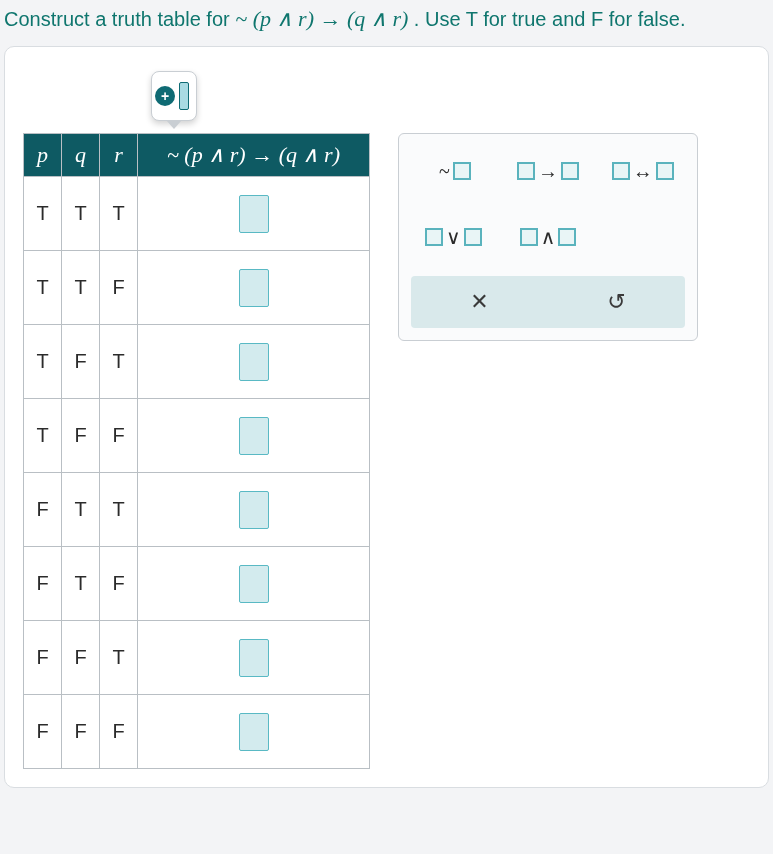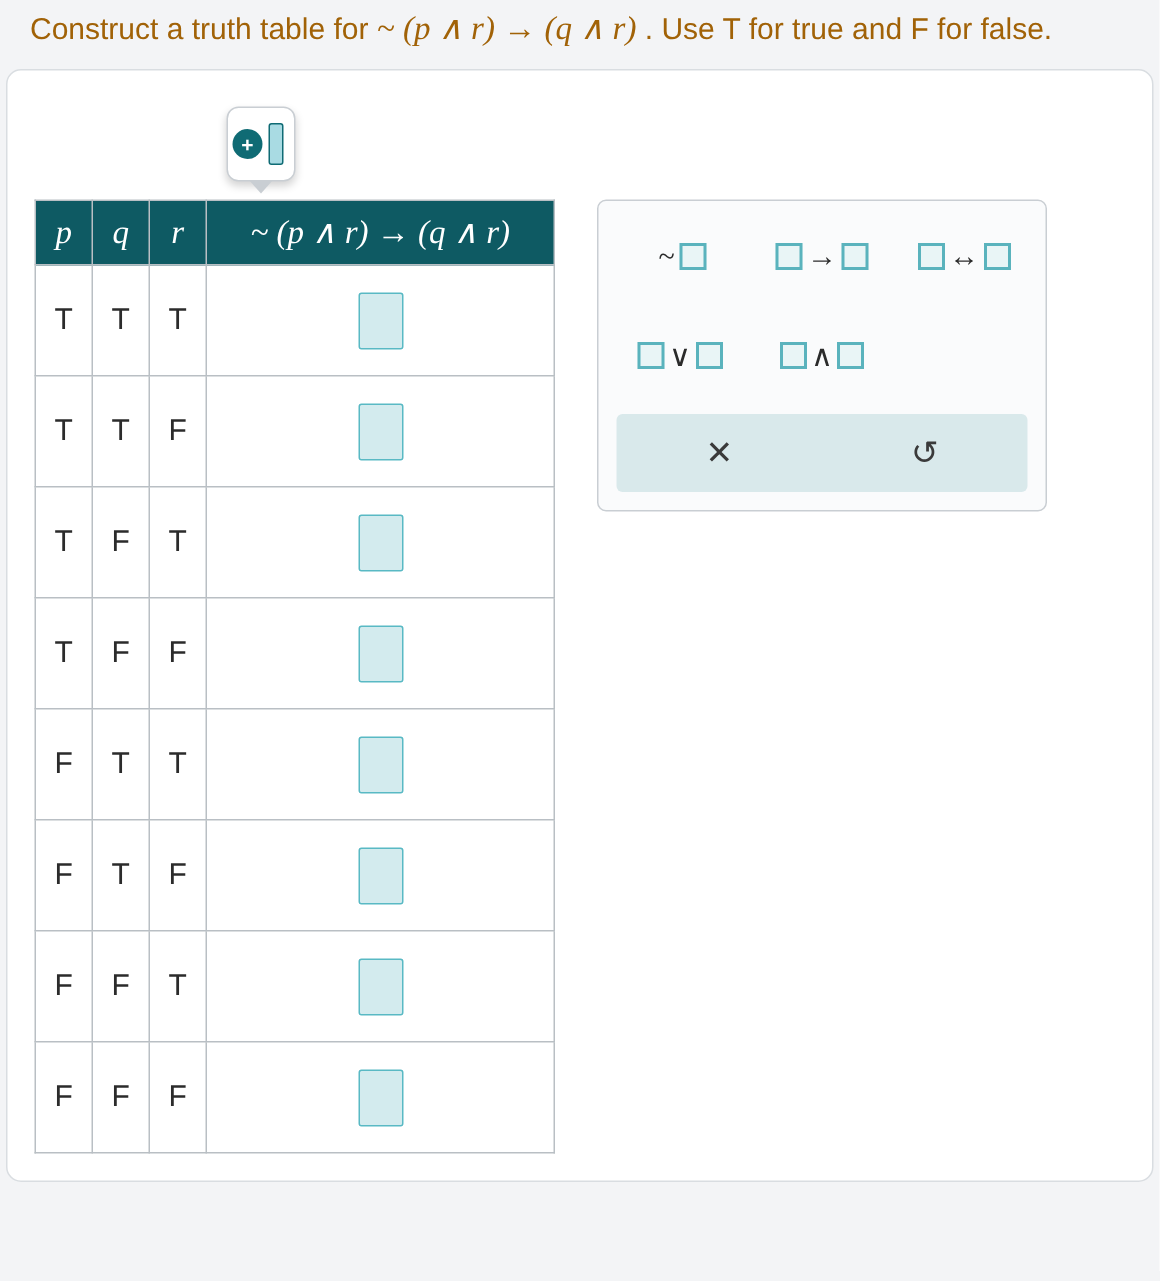--- a/index.html
+++ b/index.html
@@ -7,23 +7,23 @@
       margin: 0;
       padding: 0;
       font-family: Arial, Helvetica, sans-serif;
       background: #f3f4f6;
       width: 773px;
       height: 854px;
       overflow: hidden;
       color: #2b2b2b;
     }
     .prompt {
-      padding: 6px 8px 14px 20px;
+      padding: 6px 8px 14px 4px;
       font-size: 20px;
-      color: #a16207;
+      color: #0f766e;
     }
     .formula {
       font-style: italic;
       font-family: "Times New Roman", Times, serif;
       font-size: 22px;
     }
     .content {
       background: #ffffff;
       border: 1px solid #d9dde1;
       border-radius: 10px;

